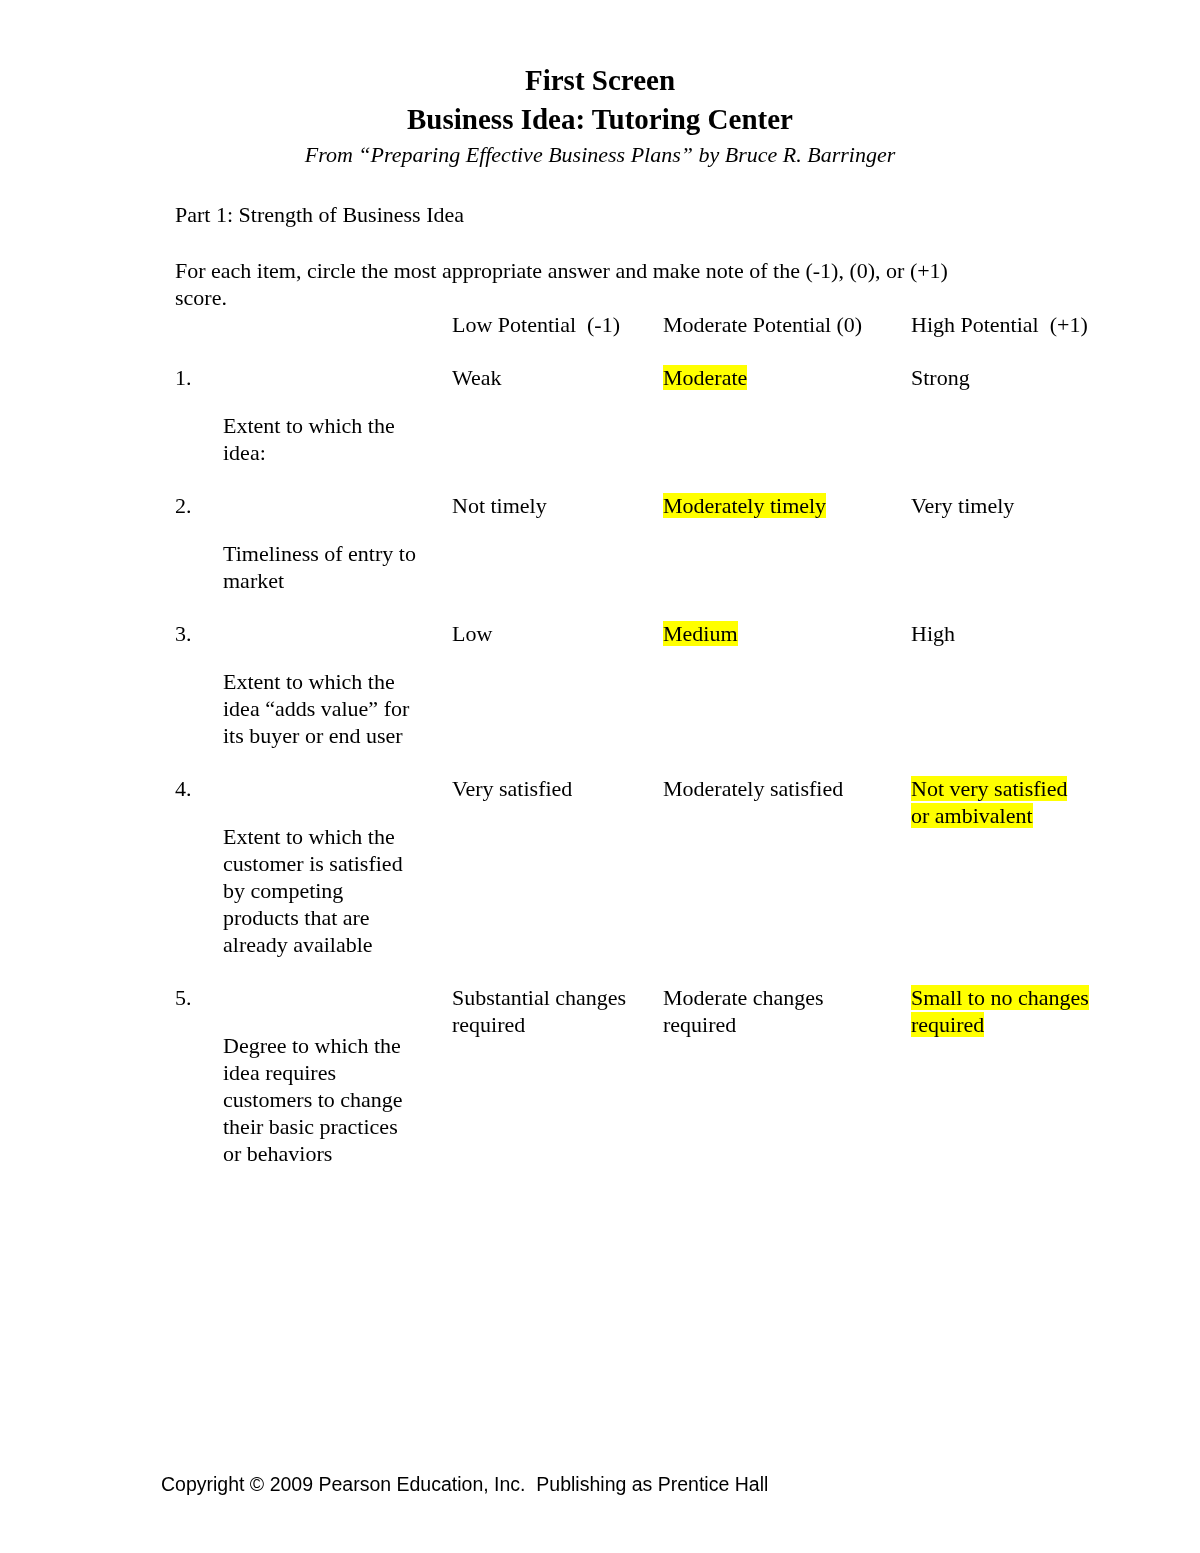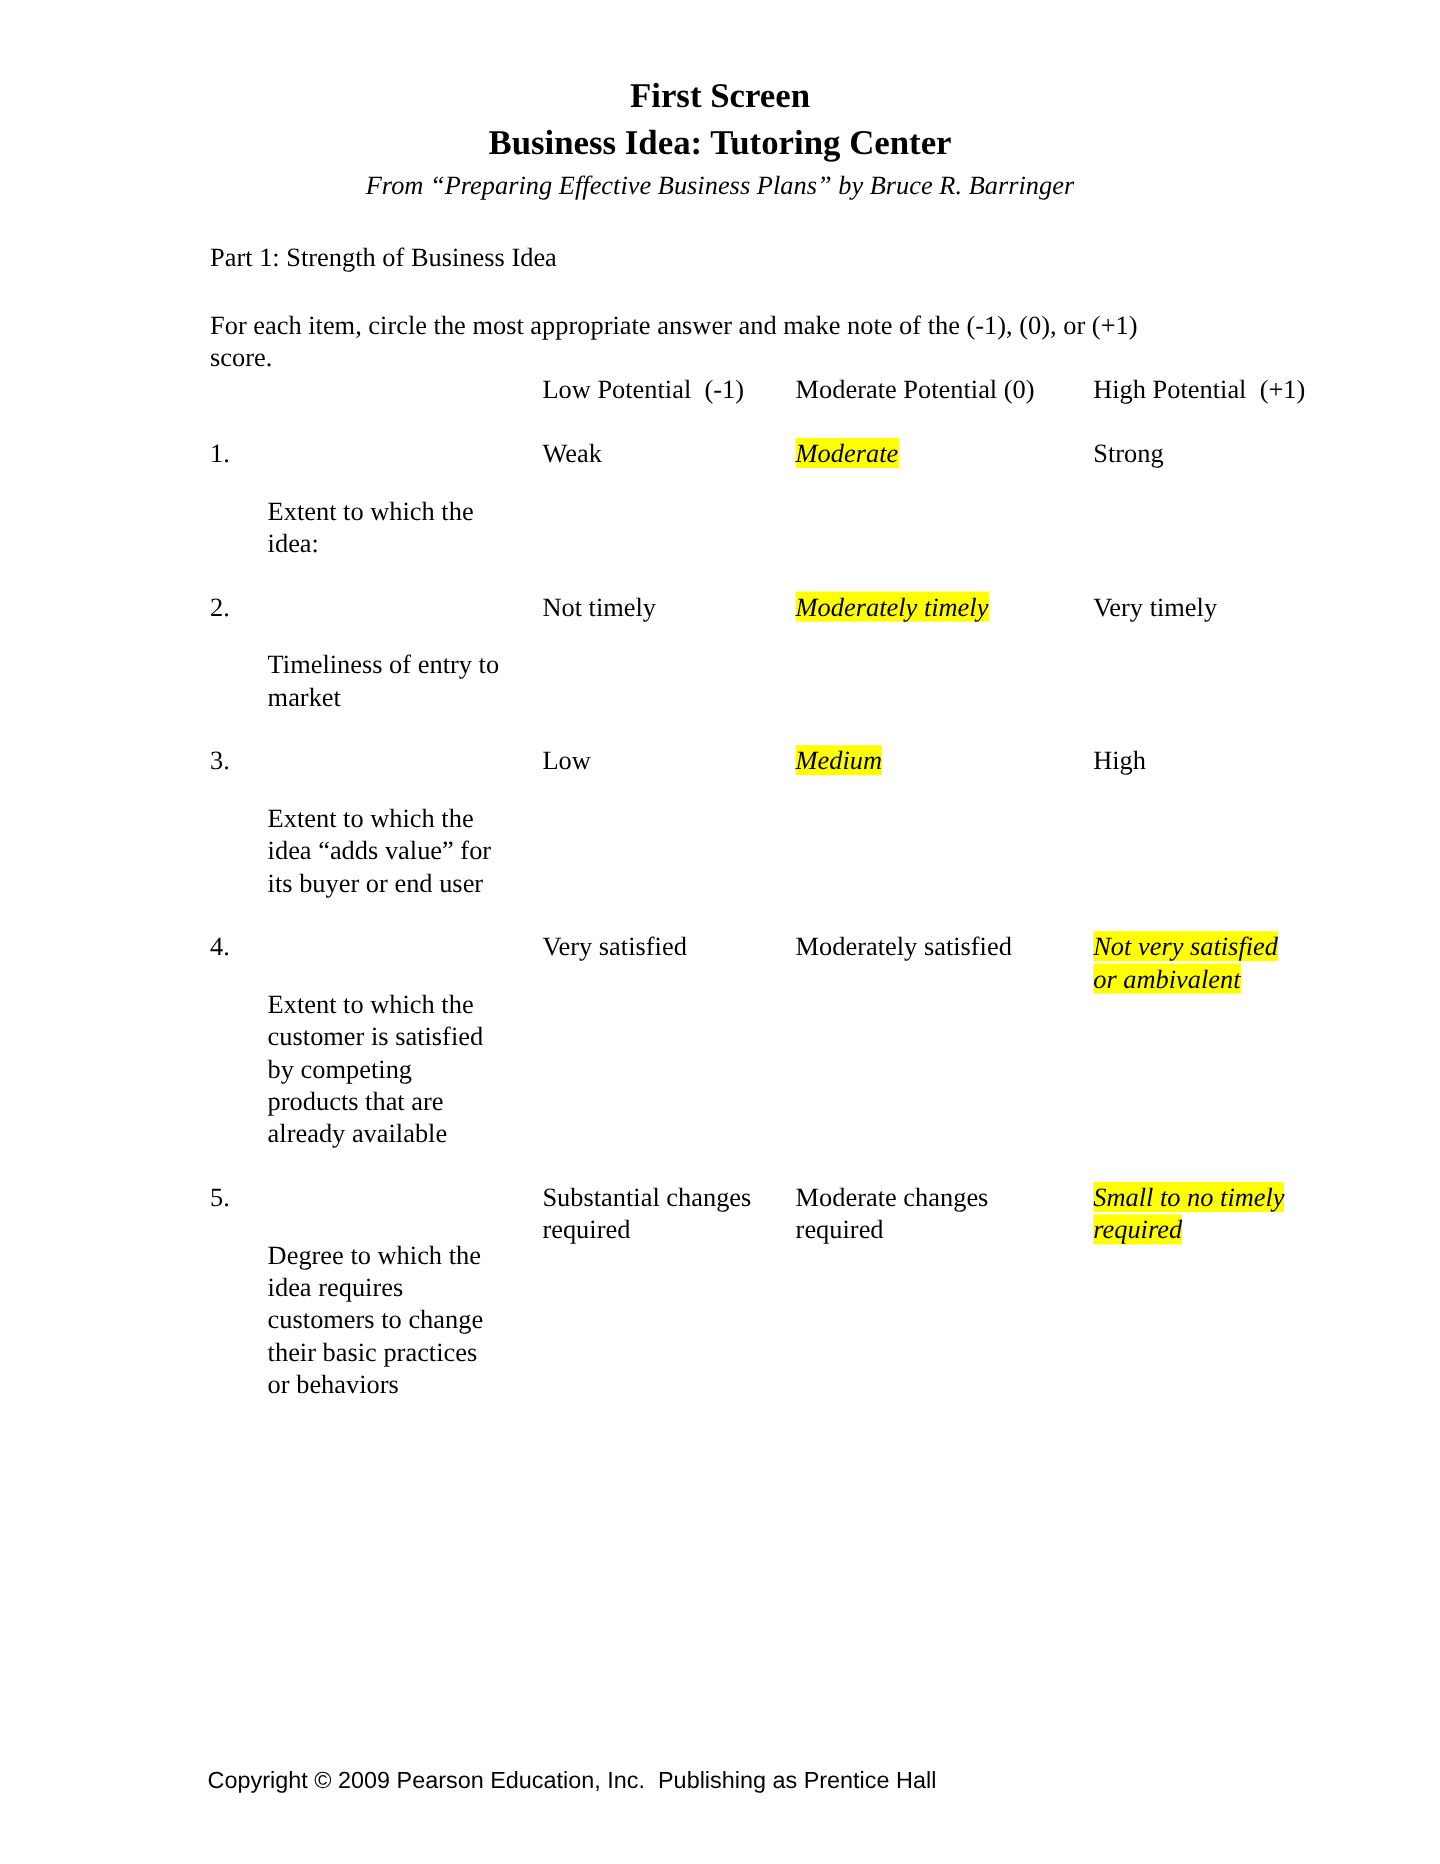--- a/index.html
+++ b/index.html
@@ -37,34 +37,34 @@
 
   .grid {
     display: grid;
     grid-template-columns: 48px 229px 211px 248px 1fr;
   }
   .header-row { margin-top: 0; }
   .header-row .h { white-space: pre; }
 
   .row { margin-top: 26px; }
   .pre { white-space: pre-line; margin-top: 48px; }
-  .hl { background: #ffff00; font-style: italic; }
+  .hl { background: #ffff00; }
 
   ul.bullets { margin: 0; padding: 0; list-style: none; }
   ul.bullets li { position: relative; padding-left: 23px; }
   ul.bullets li::before {
     content: "\2022";
     position: absolute;
     left: 9px;
     top: 0;
   }
 
   .footer {
     position: absolute;
-    left: 173px;
+    left: 161px;
     top: 1473px;
     font-family: "Liberation Sans", sans-serif;
     font-size: 19.5px;
     white-space: pre;
   }
 </style>
 </head>
 <body>
 
 <div class="page">
@@ -137,21 +137,21 @@
       <div>5.</div>
       <div class="pre">Degree to which the
 idea requires
 customers to change
 their basic practices
 or behaviors</div>
       <div><span class="pre">Substantial changes
 required</span></div>
       <div><span class="pre">Moderate changes
 required</span></div>
-      <div><span class="pre hl">Small to no timely
+      <div><span class="pre hl">Small to no changes
 required</span></div>
     </div>
 
   </div>
 
   <div class="footer">Copyright © 2009 Pearson Education, Inc.  Publishing as Prentice Hall</div>
 
 </div>
 
 </body></html>

